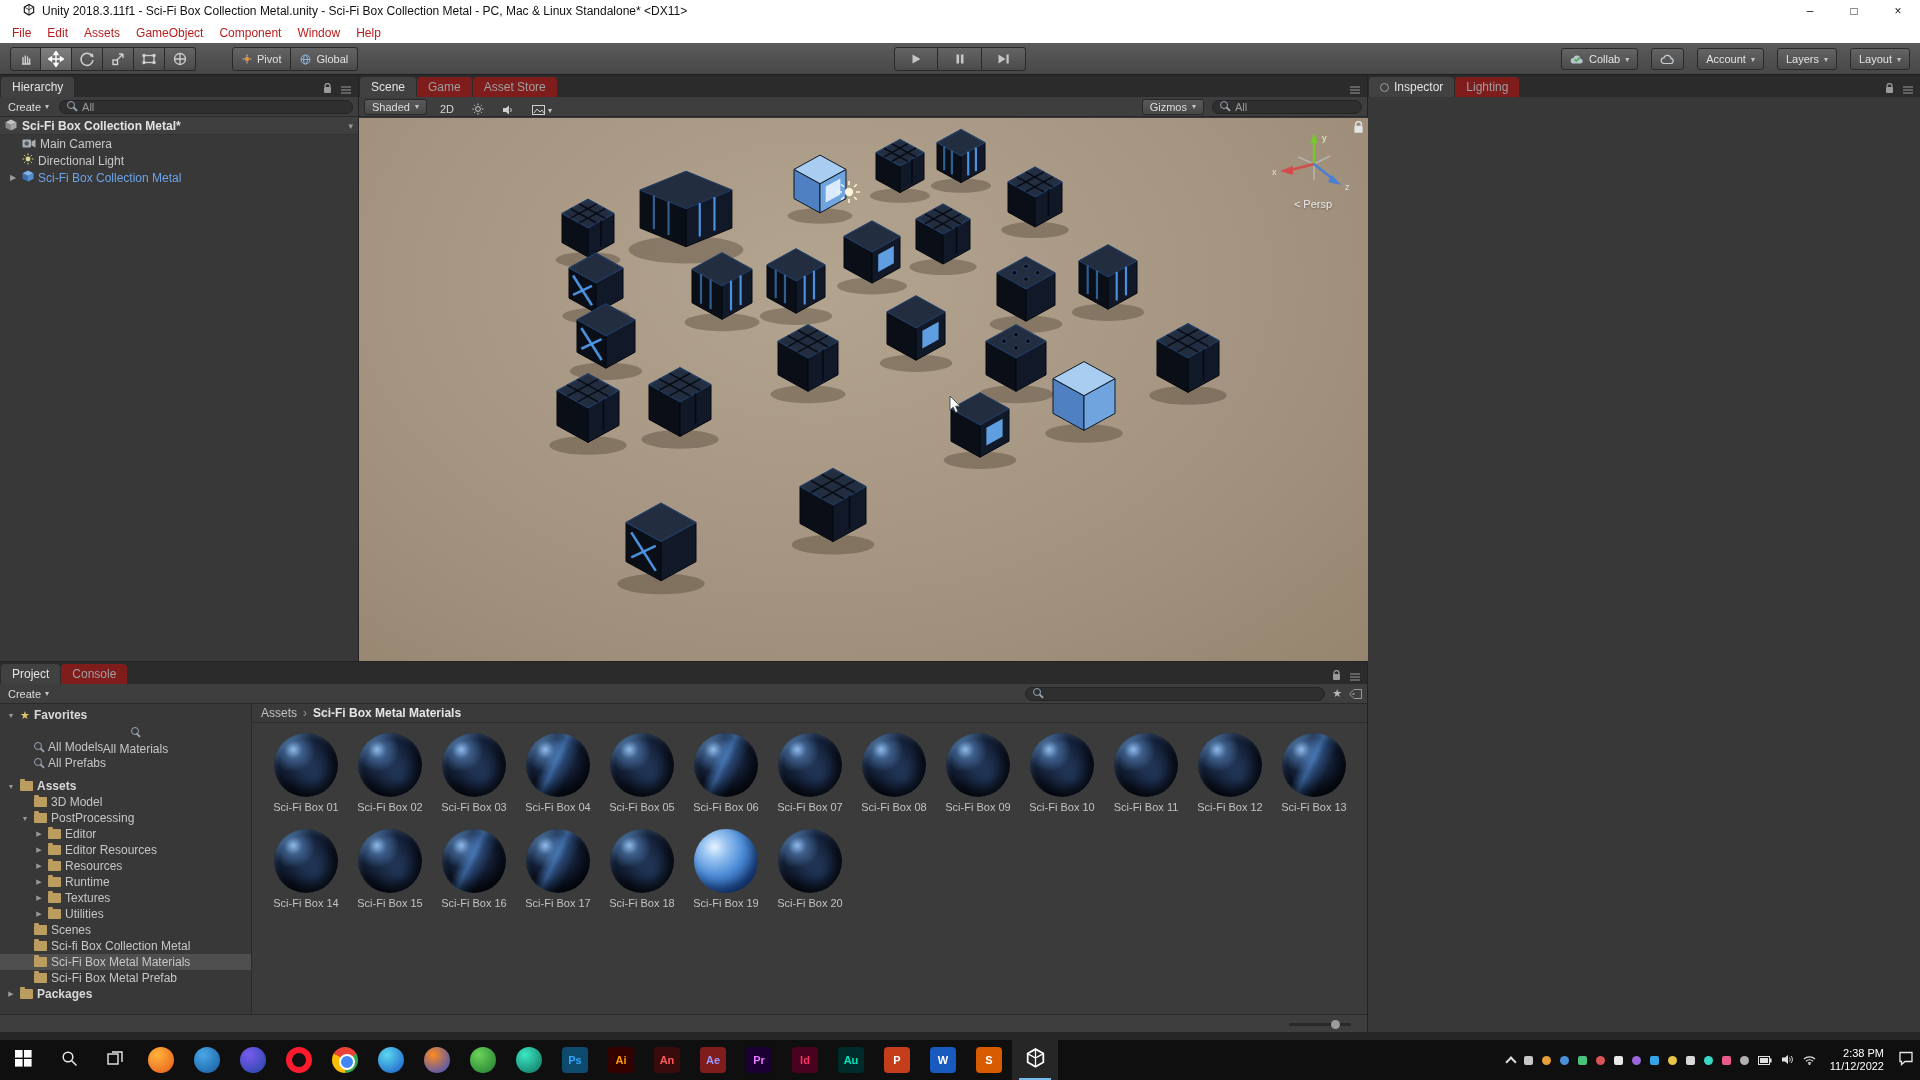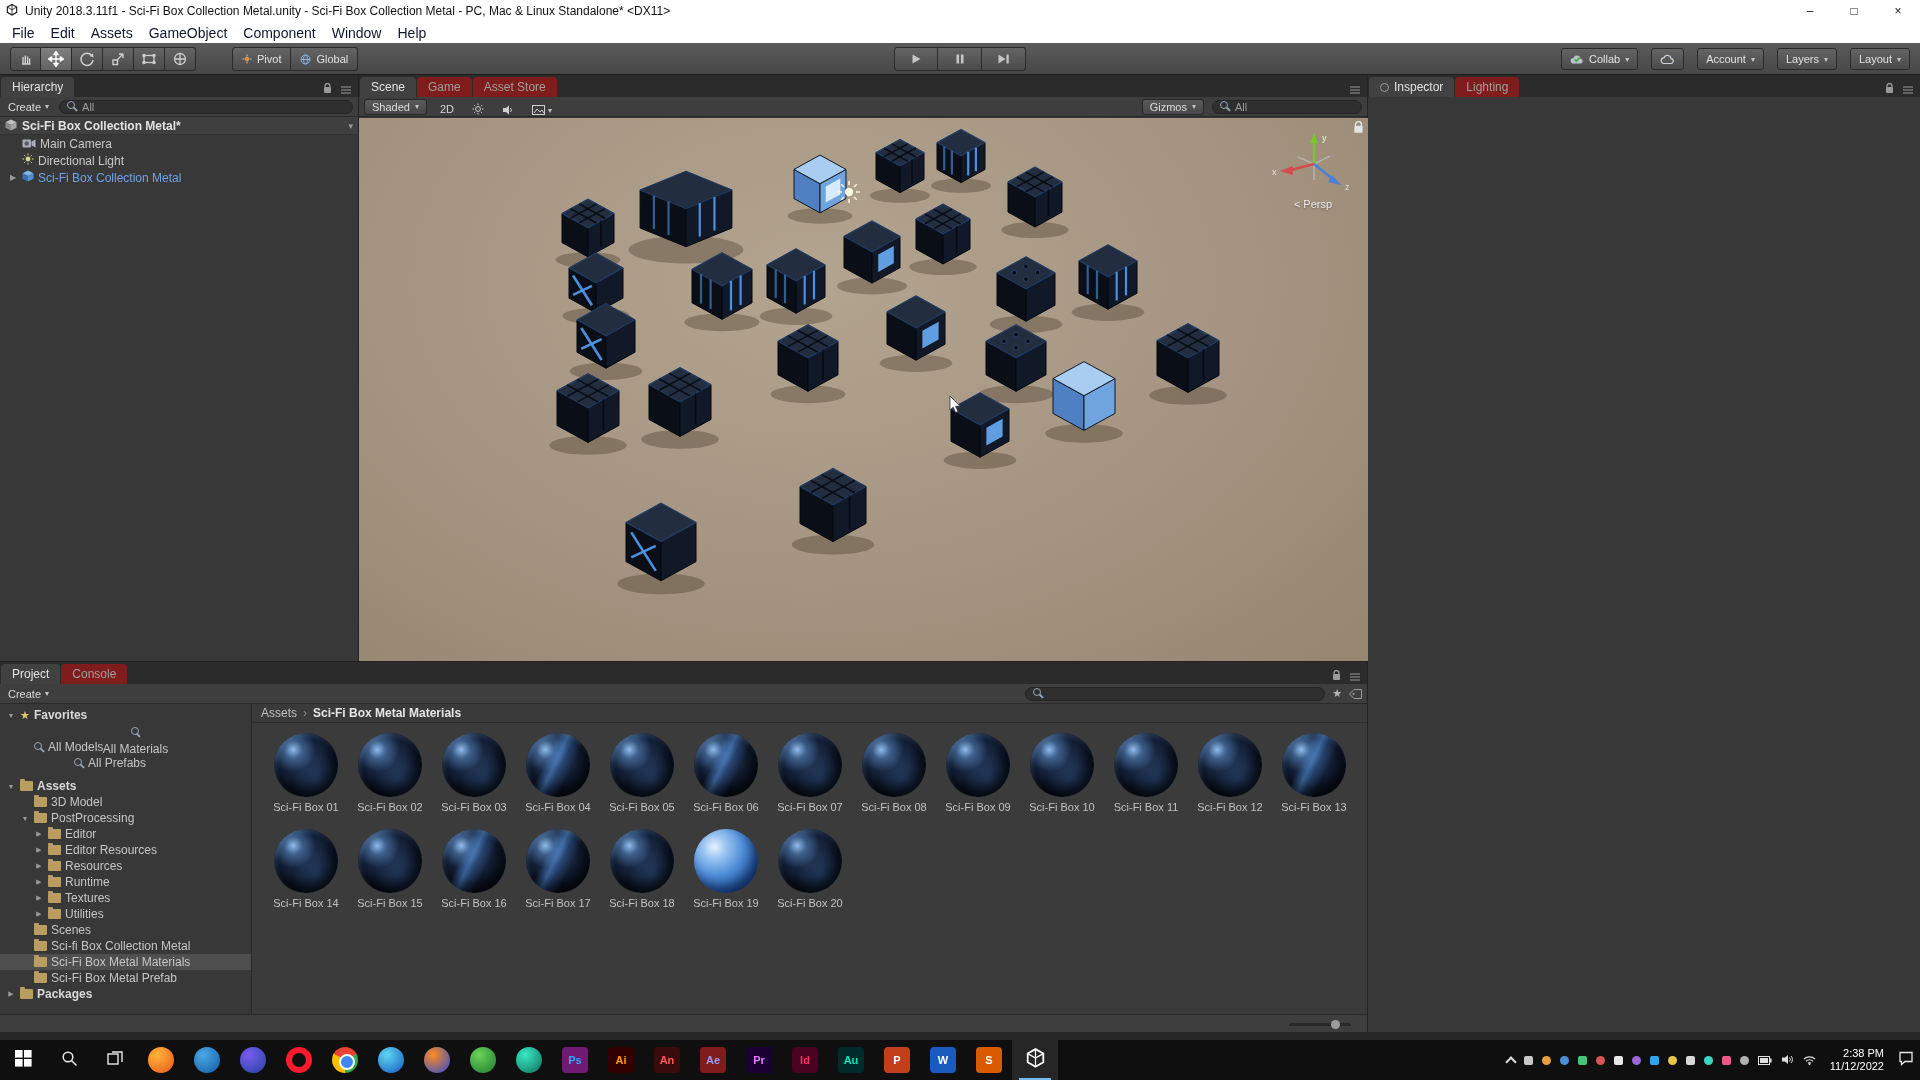--- a/index.html
+++ b/index.html
@@ -1,27 +1,27 @@
 <!DOCTYPE html>
 <html><head>
 <meta charset="utf-8">
 <style>
   *{box-sizing:border-box;margin:0;padding:0}
   html,body{width:1920px;height:1080px;overflow:hidden;background:#4c4c4c;
     font-family:"Liberation Sans","DejaVu Sans",sans-serif;}
   
   #titlebar{position:absolute;top:0;left:0;width:1920px;height:22px;background:#ffffff;
-    display:flex;align-items:center;padding-left:5px;font-size:12px;color:#111;z-index:30}
+    display:flex;align-items:center;padding-left:22px;font-size:12px;color:#111;z-index:30}
   #titlebar .ttl{margin-left:6px;white-space:nowrap}
   .win-controls{margin-left:auto;display:flex;height:100%}
   .win-btn{width:44px;display:flex;align-items:center;justify-content:center;font-size:12px;color:#222}
   
   #menubar{position:absolute;top:22px;left:0;width:1920px;height:21px;background:#ffffff;
     display:flex;align-items:center;padding-left:4px;z-index:29}
-  .menu-item{padding:0 8px;font-size:14px;color:#0f172a}
+  .menu-item{padding:0 8px;font-size:12px;color:#b91c1c}
   
   #toolbar{position:absolute;top:43px;left:0;width:1920px;height:32px;
     background:linear-gradient(#5b5b5b,#474747);border-bottom:1px solid #1d1d1d;z-index:28}
   .toolgrp{position:absolute;top:4px;height:24px;display:flex}
   .toolbtn{width:31px;height:24px;background:linear-gradient(#646464,#4b4b4b);
     border:1px solid #2a2a2a;border-left:none;display:flex;align-items:center;justify-content:center}
   .toolbtn:first-child{border-left:1px solid #2a2a2a;border-radius:3px 0 0 3px}
   .toolbtn:last-child{border-radius:0 3px 3px 0}
   .toolbtn.selected{background:linear-gradient(#808080,#626262)}
   #tools{left:10px}
@@ -773,21 +773,21 @@
         <div class="tree-row" style="padding-left: 20px; flex-direction: column;">
           <span class="arrow"></span>
           <span class="icon-search"></span>
           <span class="lbl">All Materials</span>
         </div>
         <div class="tree-row" style="padding-left: 20px;">
           <span class="arrow"></span>
           <span class="icon-search"></span>
           <span class="lbl">All Models</span>
         </div>
-        <div class="tree-row" style="padding-left: 20px; margin-left: 40px;">
+        <div class="tree-row" style="padding-left: 20px;">
           <span class="arrow"></span>
           <span class="icon-search"></span>
           <span class="lbl">All Prefabs</span>
         </div>
         <div class="tree-spacer"></div>
         <div class="tree-row bold" style="padding-left: 6px;">
           <span class="arrow">▼</span>
           <div class="icon-folder"></div>
           <span class="lbl">Assets</span>
         </div>
@@ -999,21 +999,21 @@
       <div class="tb-slot">
         <span class="tb-circle" style="background: radial-gradient(circle at 35% 30%, rgb(255, 138, 30), rgb(42, 75, 212));"></span>
       </div>
       <div class="tb-slot">
         <span class="tb-circle" style="background: radial-gradient(circle at 35% 30%, rgb(106, 212, 90), rgb(30, 122, 46));"></span>
       </div>
       <div class="tb-slot">
         <span class="tb-circle" style="background: radial-gradient(circle at 35% 30%, rgb(58, 232, 196), rgb(14, 110, 90));"></span>
       </div>
       <div class="tb-slot">
-        <span class="tb-tile" style="background: #701a75; color: rgb(49, 168, 255);">Ps</span>
+        <span class="tb-tile" style="background: #0c4a6e; color: rgb(49, 168, 255);">Ps</span>
       </div>
       <div class="tb-slot">
         <span class="tb-tile" style="background: rgb(51, 0, 0); color: rgb(255, 154, 0);">Ai</span>
       </div>
       <div class="tb-slot">
         <span class="tb-tile" style="background: rgb(58, 11, 11); color: rgb(255, 90, 90);">An</span>
       </div>
       <div class="tb-slot">
         <span class="tb-tile" style="background: #7f1d1d; color: rgb(153, 153, 255);">Ae</span>
       </div>

